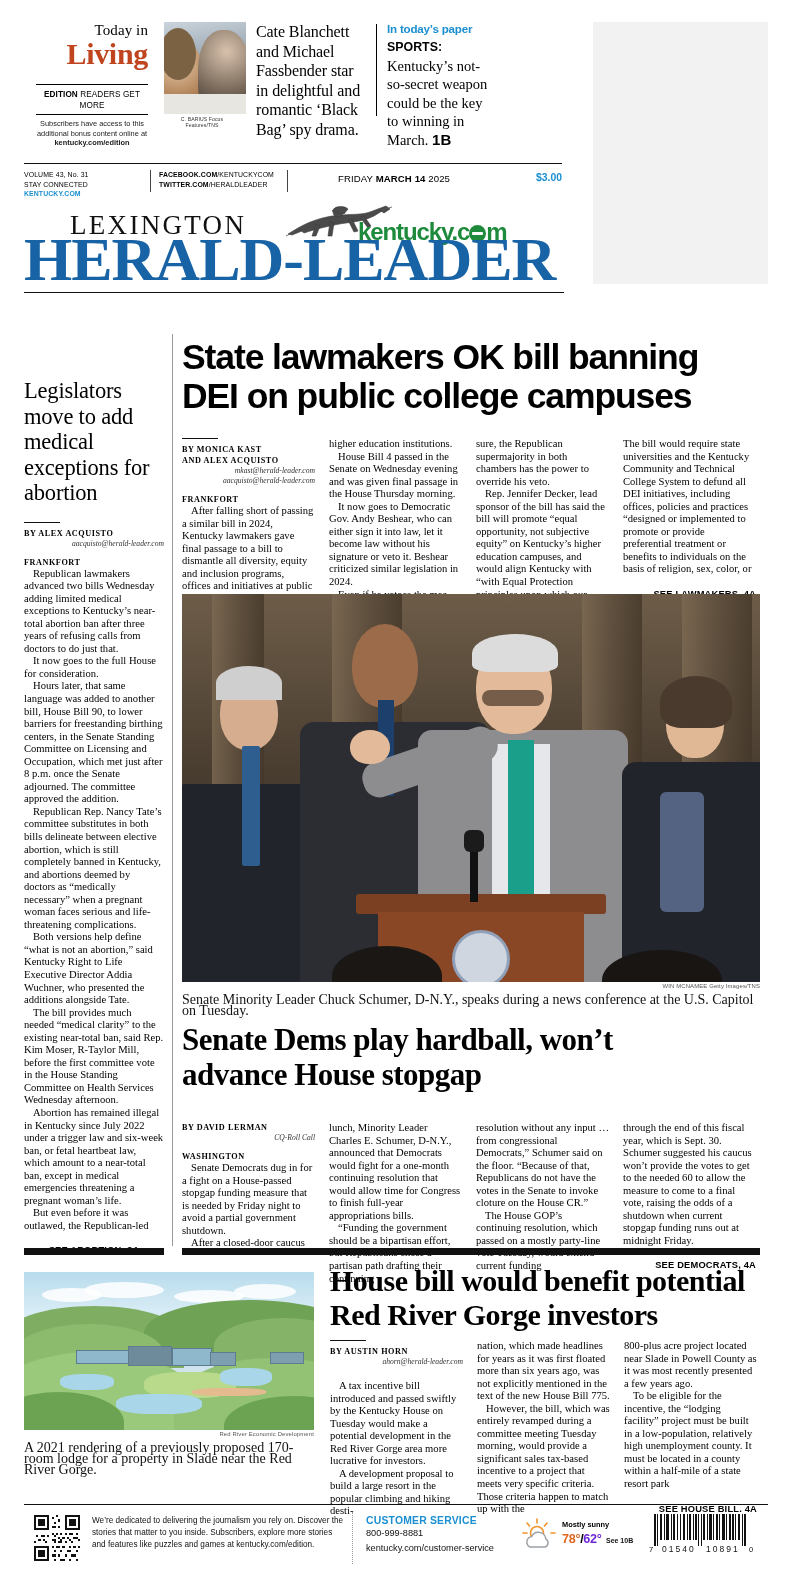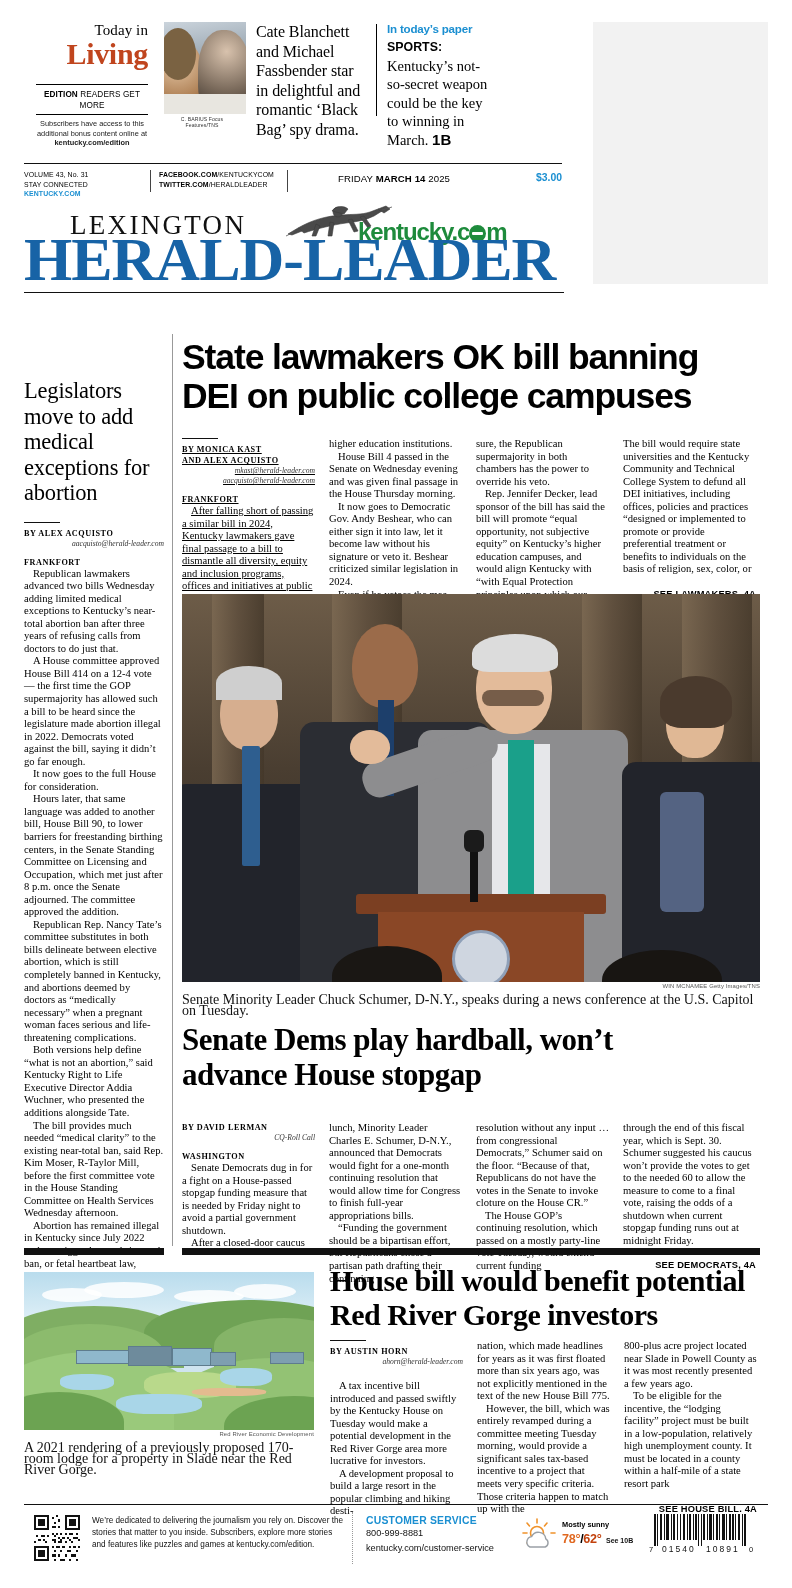--- a/index.html
+++ b/index.html
@@ -130,21 +130,21 @@
   .foot-text { position:absolute; left:92px; top:1515px; width:252px;
       font-family:"Liberation Sans", sans-serif; font-size:8.2px; line-height:12.2px; color:#111; }
   .foot-dash { position:absolute; left:352px; top:1512px; height:52px; border-left:1px dotted #999; }
   .cs { position:absolute; left:366px; top:1515px; width:180px; font-family:"Liberation Sans", sans-serif; }
   .cs-title { font-weight:bold; font-size:10.4px; color:#1b8fd1; letter-spacing:.2px; }
   .cs-line { font-size:9.2px; line-height:15px; color:#111; }
   .wx { position:absolute; left:520px; top:1518px; width:130px; font-family:"Liberation Sans", sans-serif; }
   .wx-txt { position:absolute; left:42px; top:2px; }
   .wx-cond { font-weight:bold; font-size:7.4px; }
   .wx-temps { font-weight:bold; font-size:12.6px; letter-spacing:-.3px; }
-  .wx-hi { color:#e06820; } .wx-lo { color:#c2410c; }
+  .wx-hi { color:#e06820; } .wx-lo { color:#6d28d9; }
   .wx-see { font-size:7px; font-weight:bold; color:#111; }
   .barcode { position:absolute; left:648px; top:1512px; width:108px; height:44px; }
 </style>
 </head>
 <body>
 
 <div class="page">
 
   <div class="skybox">
     <div class="sky-inner">
@@ -238,37 +238,36 @@
   <div class="mh-rule"></div>
 
   <div class="rail">
     <div class="rail-hl">Legislators move to add medical exceptions for abortion</div>
     <div class="byline-rule"></div>
     <div class="byline">BY ALEX ACQUISTO</div>
     <div class="byemail">aacquisto@herald-leader.com</div>
     <div class="dateline">FRANKFORT</div>
     <div class="body">
       <p>Republican lawmakers advanced two bills Wednesday adding limited medical exceptions to Kentucky’s near-total abortion ban after three years of refusing calls from doctors to do just that.</p>
-      <p>A House committee approved House Bill 414 on a 12-4 vote — the first time the GOP supermajority has allowed such a bill to be heard since the legislature made abortion illegal in 2022. Democrats voted against the bill, saying it didn’t go far enough.</p>
       <p>It now goes to the full House for consideration.</p>
       <p>Hours later, that same language was added to another bill, House Bill 90, to lower barriers for freestanding birthing centers, in the Senate Standing Committee on Licensing and Occupation, which met just after 8 p.m. once the Senate adjourned. The committee approved the addition.</p>
       <p>Republican Rep. Nancy Tate’s committee substitutes in both bills delineate between elective abortion, which is still completely banned in Kentucky, and abortions deemed by doctors as “medically necessary” when a pregnant woman faces serious and life-threatening complications.</p>
       <p>Both versions help define “what is not an abortion,” said Kentucky Right to Life Executive Director Addia Wuchner, who presented the additions alongside Tate.</p>
       <p>The bill provides much needed “medical clarity” to the existing near-total ban, said Rep. Kim Moser, R-Taylor Mill, before the first committee vote in the House Standing Committee on Health Services Wednesday afternoon.</p>
       <p>Abortion has remained illegal in Kentucky since July 2022 under a trigger law and six-week ban, or fetal heartbeat law, which amount to a near-total ban, except in medical emergencies threatening a pregnant woman’s life.</p>
       <p>But even before it was outlawed, the Republican-led</p>
     </div>
     <div class="jump">SEE ABORTION, 3A</div>
   </div>
   <div class="rail-vrule"></div>
 
   <div class="lede-head">State lawmakers OK bill banning DEI on public college campuses</div>
 
   <div class="cols" style="left:182px; top:438px; width:578px;">
-    <div class="col" style="width:133px;text-decoration:underline;">
+    <div class="col" style="width:133px;">
       <div class="byline-rule" style="margin-top:0;"></div>
       <div class="byline">BY MONICA KAST</div>
       <div class="byline">AND ALEX ACQUISTO</div>
       <div class="byemail">mkast@herald-leader.com</div>
       <div class="byemail">aacquisto@herald-leader.com</div>
       <div class="dateline">FRANKFORT</div>
       <div class="body">
         <p>After falling short of passing a similar bill in 2024, Kentucky lawmakers gave final passage to a bill to dismantle all diversity, equity and inclusion programs, offices and initiatives at public</p>
       </div>
     </div>

